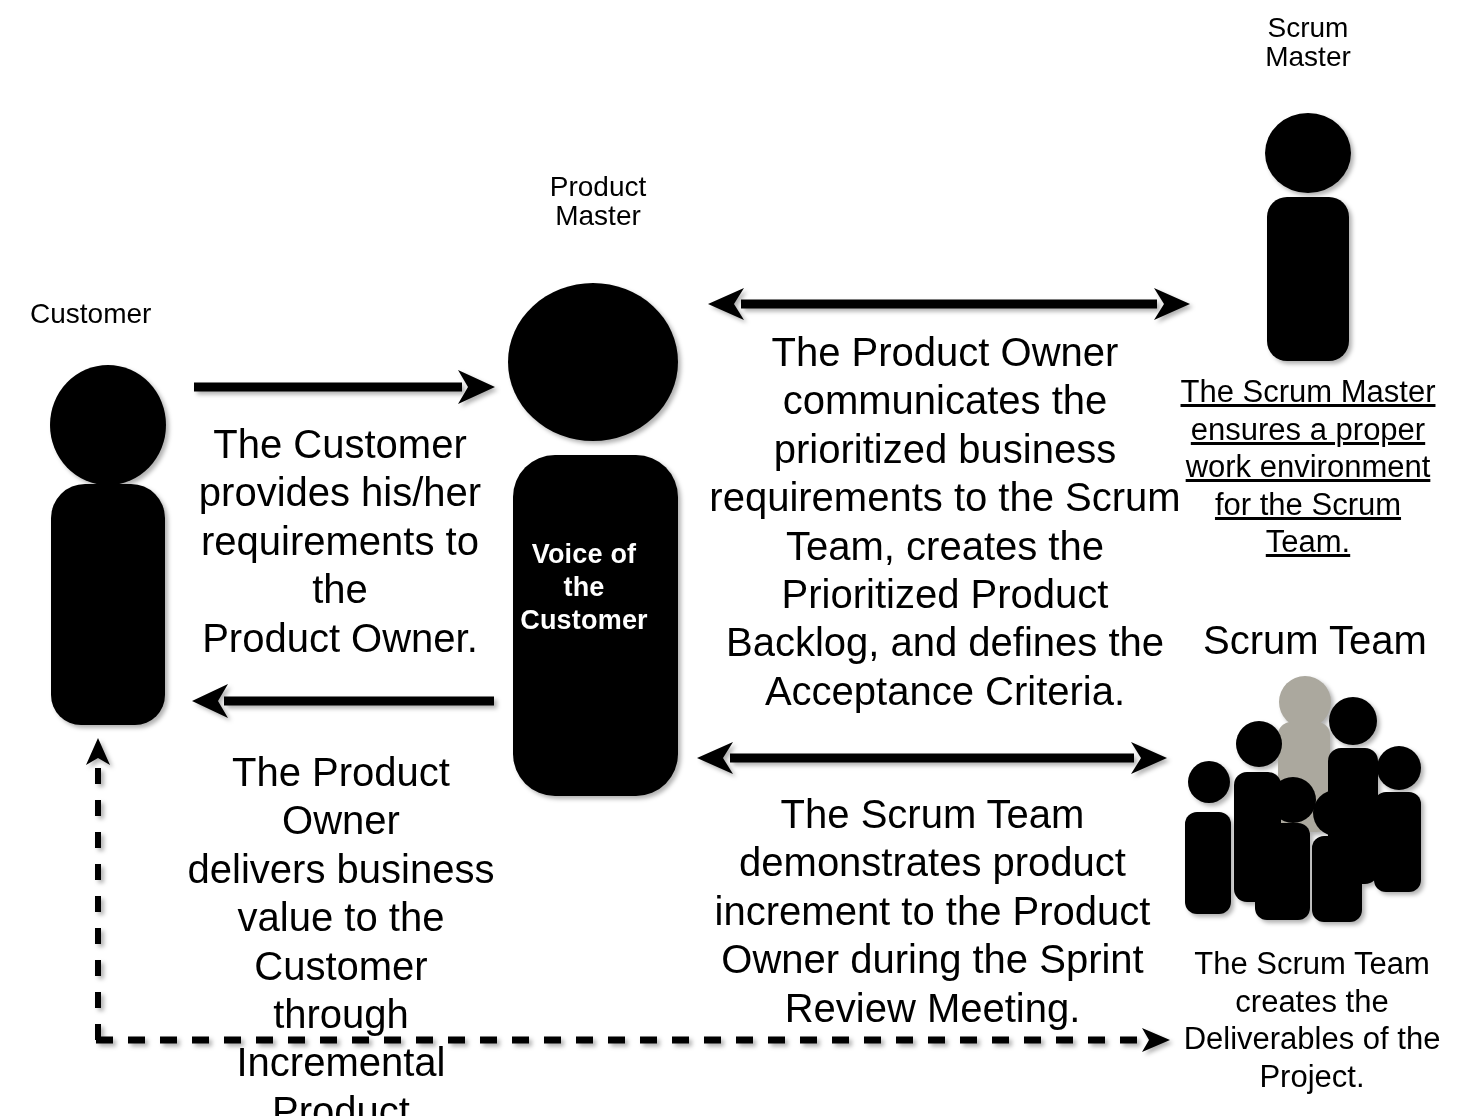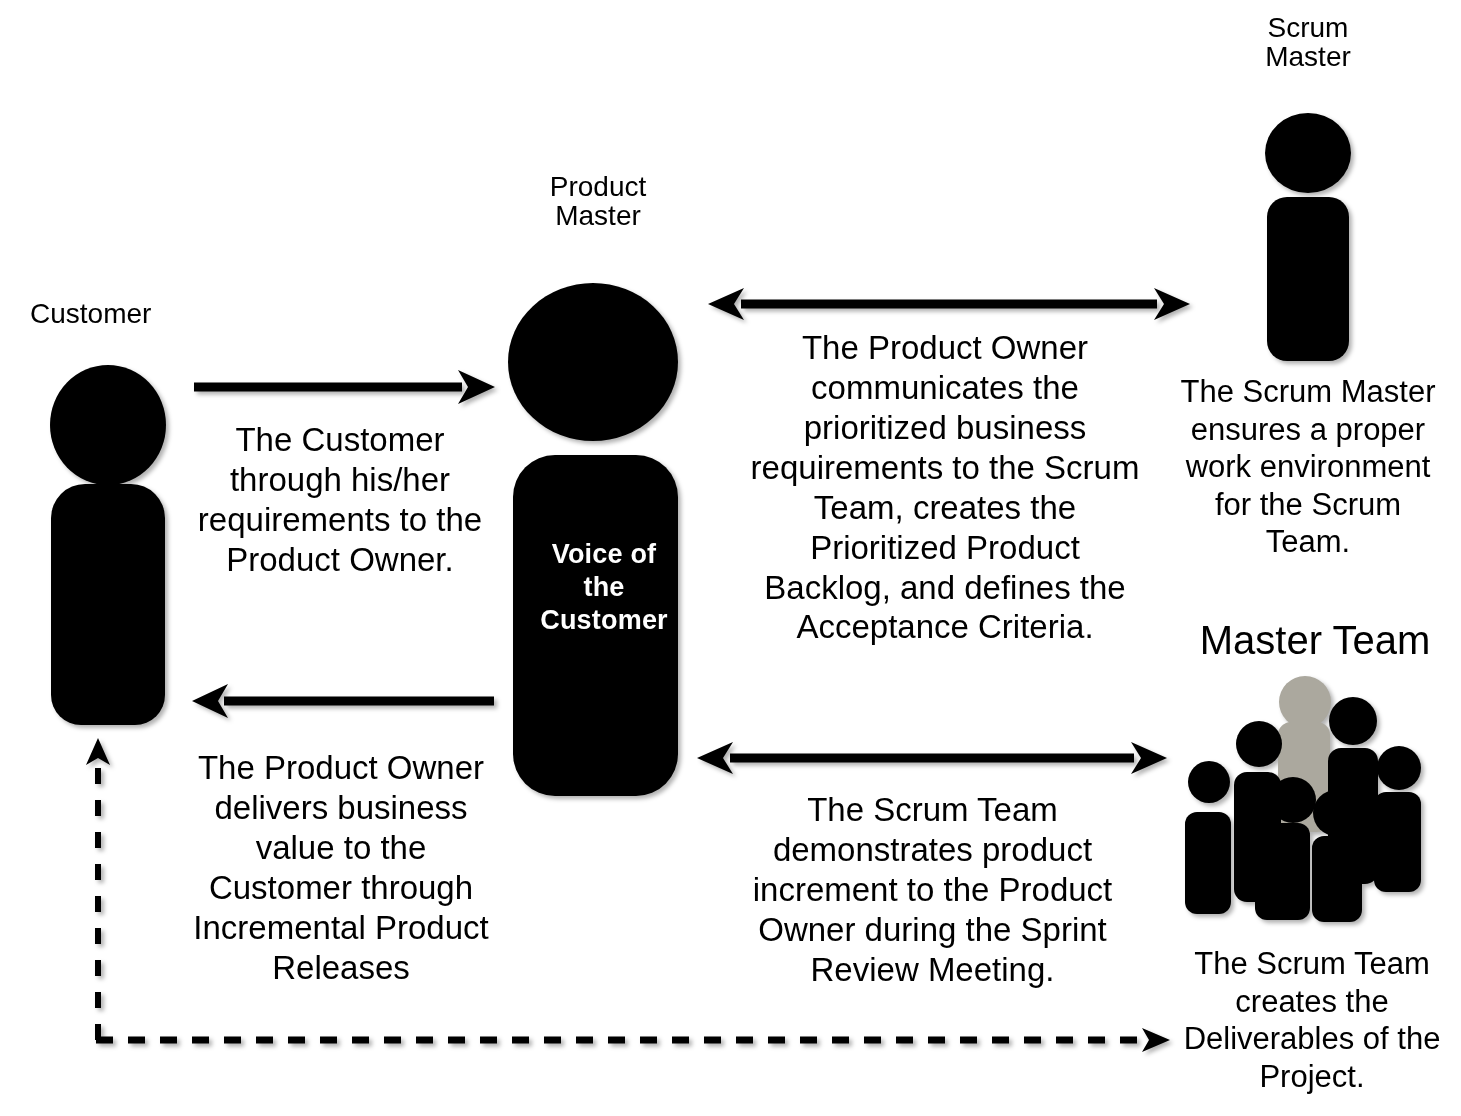--- a/index.html
+++ b/index.html
@@ -26,21 +26,21 @@
     line-height: 1.02;
     font-weight: 400;
     color: #000;
     text-align: center;
     white-space: pre-line;
   }
 
   
   .desc {
     position: absolute;
-    font-size: 33px;
+    font-size: 40px;
     line-height: 1.21;
     text-align: center;
     color: #000;
     white-space: pre-line;
   }
   .desc-sm {
     position: absolute;
     font-size: 31px;
     line-height: 1.21;
     text-align: center;
@@ -88,40 +88,40 @@
     <div class="p-head shadowed" style="left:50px; top:365px; width:116px; height:120px;"></div>
     <div class="p-body shadowed" style="left:51px; top:484px; width:114px; height:241px; border-radius:34px 34px 30px 30px;"></div>
   </div>
 
   <div class="role-title" style="left:478px; top:173px; width:240px;">Product
 Master</div>
 
   <div>
     <div class="p-head shadowed" style="left:508px; top:283px; width:170px; height:158px; border-radius:50%;"></div>
     <div class="p-body shadowed" style="left:513px; top:455px; width:165px; height:341px; border-radius:42px;"></div>
-    <div class="voc" style="left:513px; top:538px; width:142px;margin-left:20px;">Voice of
+    <div class="voc" style="left:513px; top:538px; width:142px;">Voice of
 the
 Customer</div>
   </div>
 
   <div class="role-title" style="left:1188px; top:14px; width:240px;">Scrum
 Master</div>
 
   <div>
     <div class="p-head shadowed" style="left:1265px; top:113px; width:86px; height:80px;"></div>
     <div class="p-body shadowed" style="left:1267px; top:197px; width:82px; height:164px; border-radius:20px;"></div>
   </div>
 
-  <div class="desc-sm" style="left:1178px; top:373px; width:260px;">The Scrum Master
+  <div class="desc-sm" style="left:1178px; top:373px; width:260px;text-decoration:underline;">The Scrum Master
 ensures a proper
 work environment
 for the Scrum
 Team.</div>
 
-  <div class="role-title" style="left:1185px; top:620px; width:260px; font-size:40px;">Master Team</div>
+  <div class="role-title" style="left:1185px; top:620px; width:260px; font-size:40px;">Scrum Team</div>
 
   <div class="shadowed">
 
     <div class="p-head" style="left:1279px; top:676px; width:52px; height:52px; background:#ABA89E;"></div>
     <div class="p-body" style="left:1278px; top:722px; width:52px; height:110px; border-radius:13px; background:#ABA89E;"></div>
 
     <div class="p-head" style="left:1329px; top:697px; width:48px; height:48px;"></div>
     <div class="p-body" style="left:1328px; top:748px; width:50px; height:136px; border-radius:13px;"></div>
 
     <div class="p-head" style="left:1236px; top:721px; width:46px; height:46px;"></div>
@@ -144,21 +144,21 @@
 creates the
 Deliverables of the
 Project.</div>
 
   <svg class="arrow-svg shadowed" style="left:190px; top:368px;" width="310" height="40" viewBox="0 0 310 40">
     <line x1="4" y1="19" x2="272" y2="19" stroke="#000" stroke-width="9"></line>
     <polygon points="268,2 305,19 268,36 278,19" fill="#000"></polygon>
   </svg>
 
   <div class="desc" style="left:185px; top:420px; width:310px;">The Customer
-through his/her
+provides his/her
 requirements to the
 Product Owner.</div>
 
   <svg class="arrow-svg shadowed" style="left:192px; top:682px;" width="305" height="40" viewBox="0 0 305 40">
     <line x1="32" y1="19" x2="302" y2="19" stroke="#000" stroke-width="9"></line>
     <polygon points="36,2 0,19 36,36 26,19" fill="#000"></polygon>
   </svg>
 
   <div class="desc" style="left:185px; top:748px; width:312px;">The Product Owner
 delivers business

